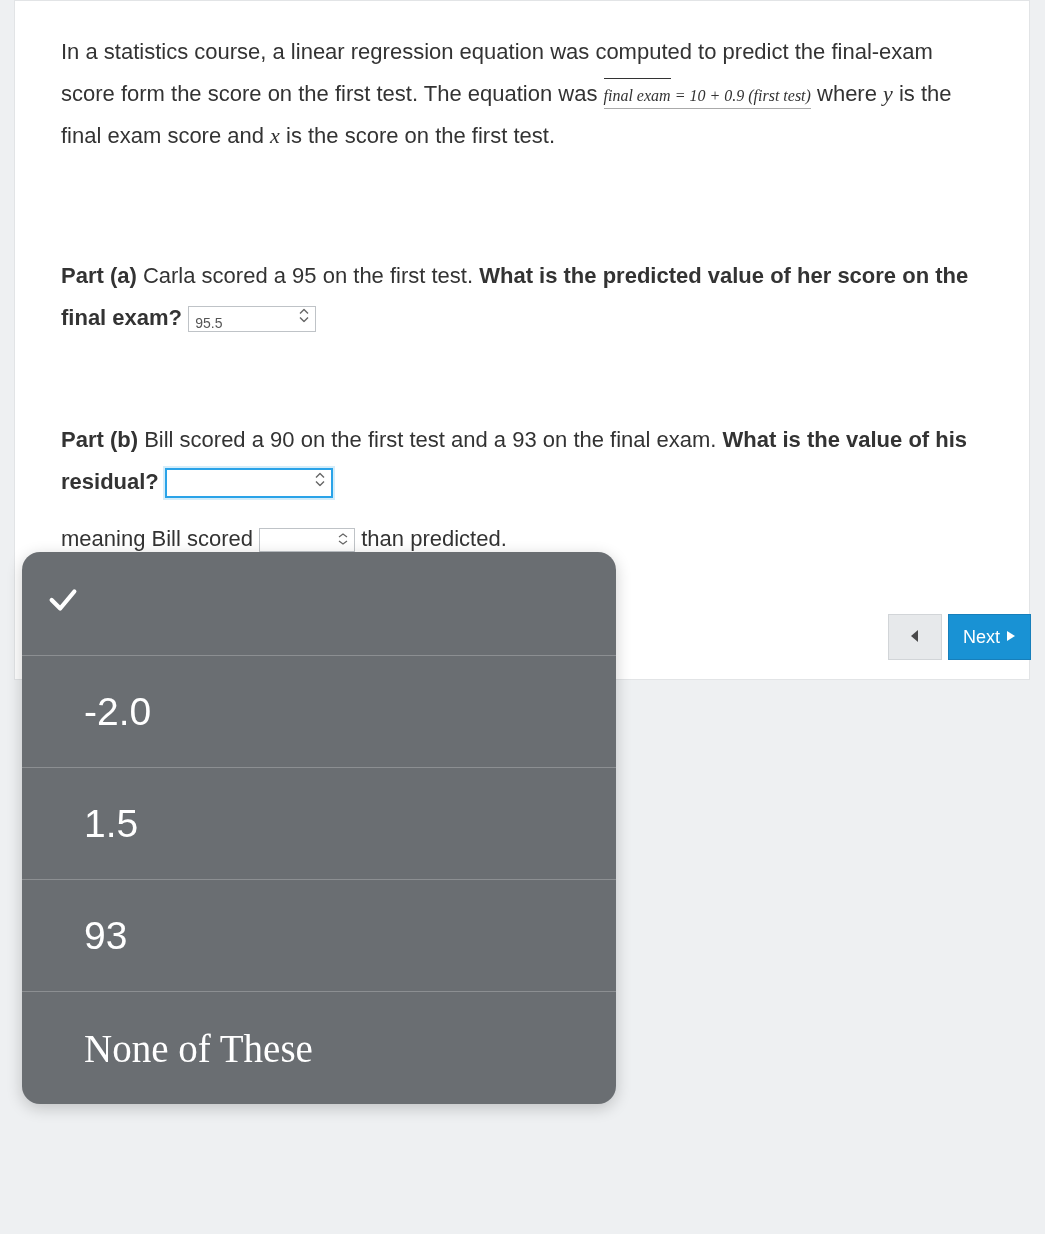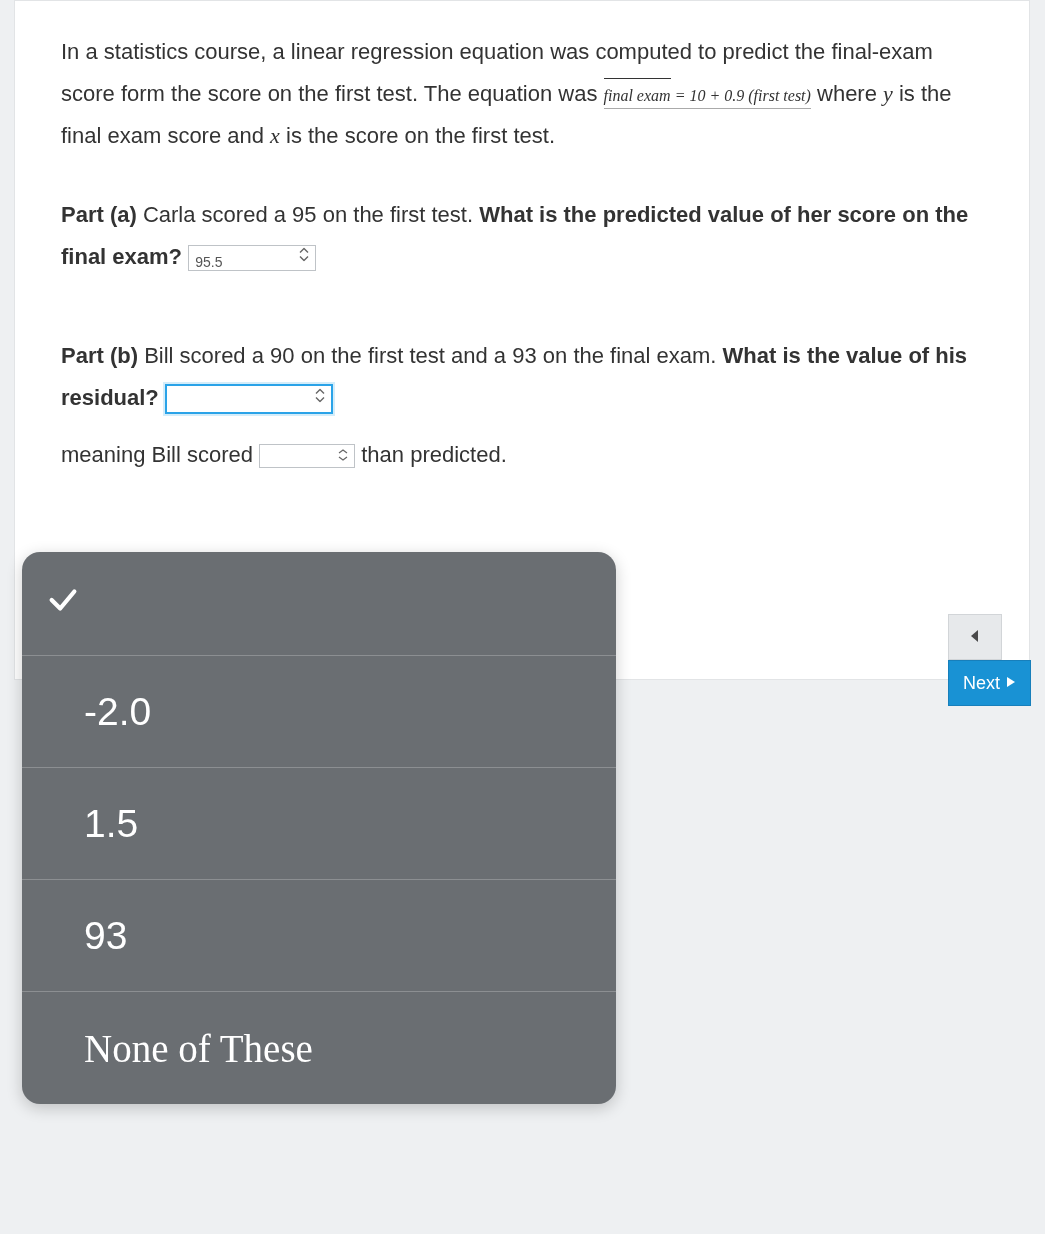--- a/index.html
+++ b/index.html
@@ -5,31 +5,31 @@
   * { box-sizing: border-box; margin: 0; padding: 0; }
   html, body { width: 1045px; height: 1234px; background: #eef0f2; font-family: Arial, Helvetica, sans-serif; overflow: hidden; }
   .page { position: relative; width: 1045px; height: 924px; }
   .card { position: absolute; left: 14px; top: 0; width: 1016px; height: 680px; background: #ffffff; border: 1px solid #e2e4e6; padding: 30px 46px 0 46px; color: #333; }
   .intro { font-size: 22px; line-height: 1.9; color: #333; }
   .equation { font-family: Georgia, 'Times New Roman', serif; font-style: italic; font-size: 16px; white-space: nowrap; }
   .equation .hat { position: relative; display: inline-block; }
   .equation .hat::before { content: ""; position: absolute; left: 0; right: 0; top: -3px; height: 1px; background: #333; }
   .equation .underline { border-bottom: 1px solid #aaa; padding-bottom: 4px; }
   .ivar { font-family: Georgia, 'Times New Roman', serif; font-style: italic; }
-  .part { margin-top: 38px; font-size: 22px; line-height: 1.9; }
-  .part.b { margin-top: 57px; }
+  .part { margin-top: 99px; font-size: 22px; line-height: 1.9; }
+  .part.b { margin-top: 80px; }
   .part strong { font-weight: bold; }
   .numbox { display: inline-block; vertical-align: middle; border: 1px solid #bfc3c7; background: #fff; font-size: 15px; color: #555; padding: 2px 6px; min-width: 128px; height: 26px; position: relative; }
   .numbox .val { font-size: 14px; }
   .numbox .stepper-icon { position: absolute; right: 6px; top: 50%; transform: translateY(-50%); font-size: 11px; color: #666; }
   .numbox.focused { border: 2px solid #2aa3e8; box-shadow: 0 0 0 2px rgba(42,163,232,0.2); min-width: 168px; height: 30px; }
   .followup { margin-top: 23px; font-size: 22px; color: #333; white-space: nowrap; overflow: hidden; }
   .followup .ddbox { display: inline-block; vertical-align: middle; border: 1px solid #bfc3c7; background: #fff; width: 96px; height: 24px; position: relative; }
   .followup .ddbox .dd-icon { position: absolute; right: 6px; top: 50%; transform: translateY(-50%); font-size: 10px; color: #666; }
-  .navbar { position: absolute; right: 14px; top: 614px; display: flex; flex-direction: column; }
+  .navbar { position: absolute; right: 14px; top: 614px; display: flex; }
   .navbtn { height: 46px; min-width: 52px; display: flex; align-items: center; justify-content: center; font-size: 18px; cursor: pointer; }
   .prev { background: #e7e9eb; border: 1px solid #d2d5d8; color: #4a4a4a; margin-right: 6px; width: 54px; }
   .next { background: #1992d4; border: 1px solid #177fbb; color: #fff; padding: 0 14px; }
   .next .tri { margin-left: 6px; font-size: 14px; }
   .dropdown { position: absolute; left: 22px; top: 552px; width: 594px; background: #6a6e72; border-radius: 18px; overflow: hidden; box-shadow: 0 4px 16px rgba(0,0,0,0.2); }
   .dropdown .item { height: 112px; border-bottom: 1px solid #8c8f92; display: flex; align-items: center; padding-left: 62px; color: #fff; font-size: 39px; cursor: pointer; }
   .dropdown .item.selected { padding-left: 24px; height: 104px; }
   .dropdown .item.last { border-bottom: none; font-family: Liberation Serif, serif; }
   .check-icon svg { width: 34px; height: 34px; }
 </style>

